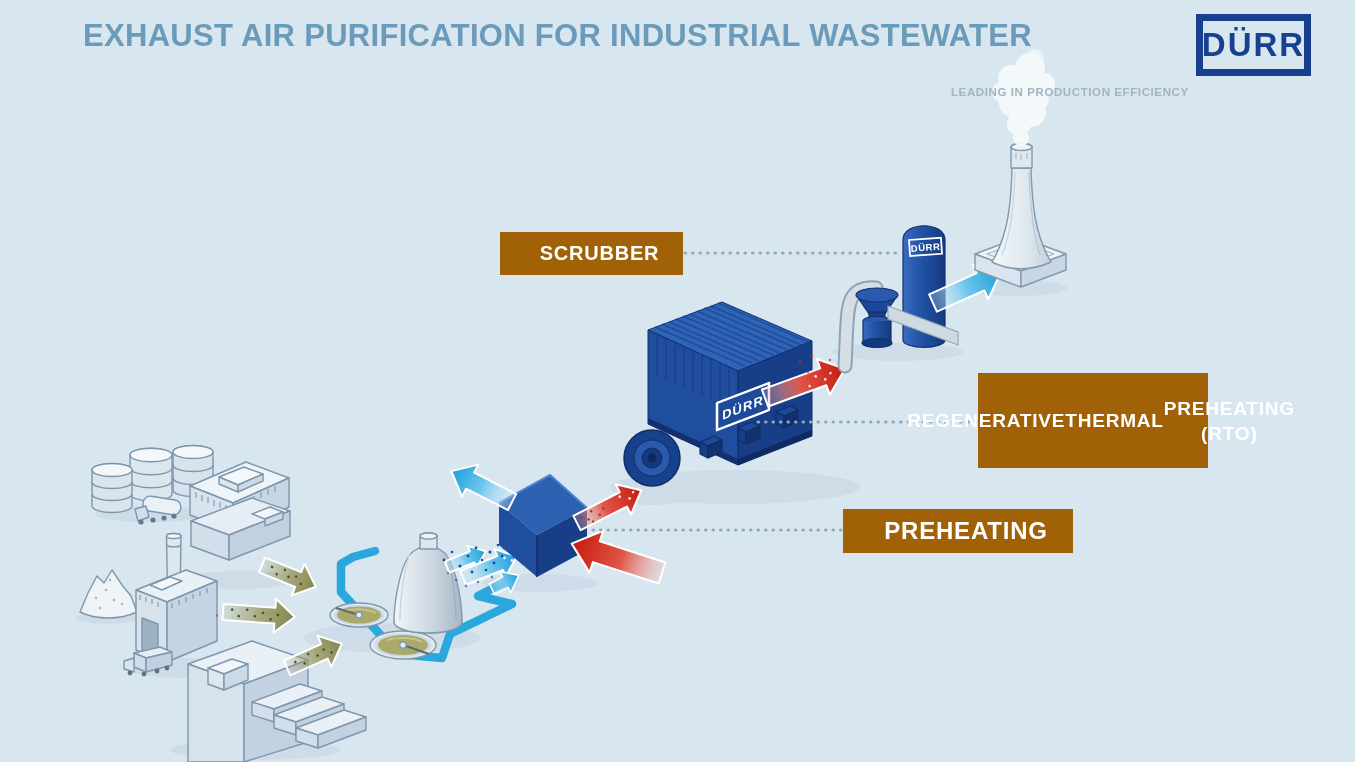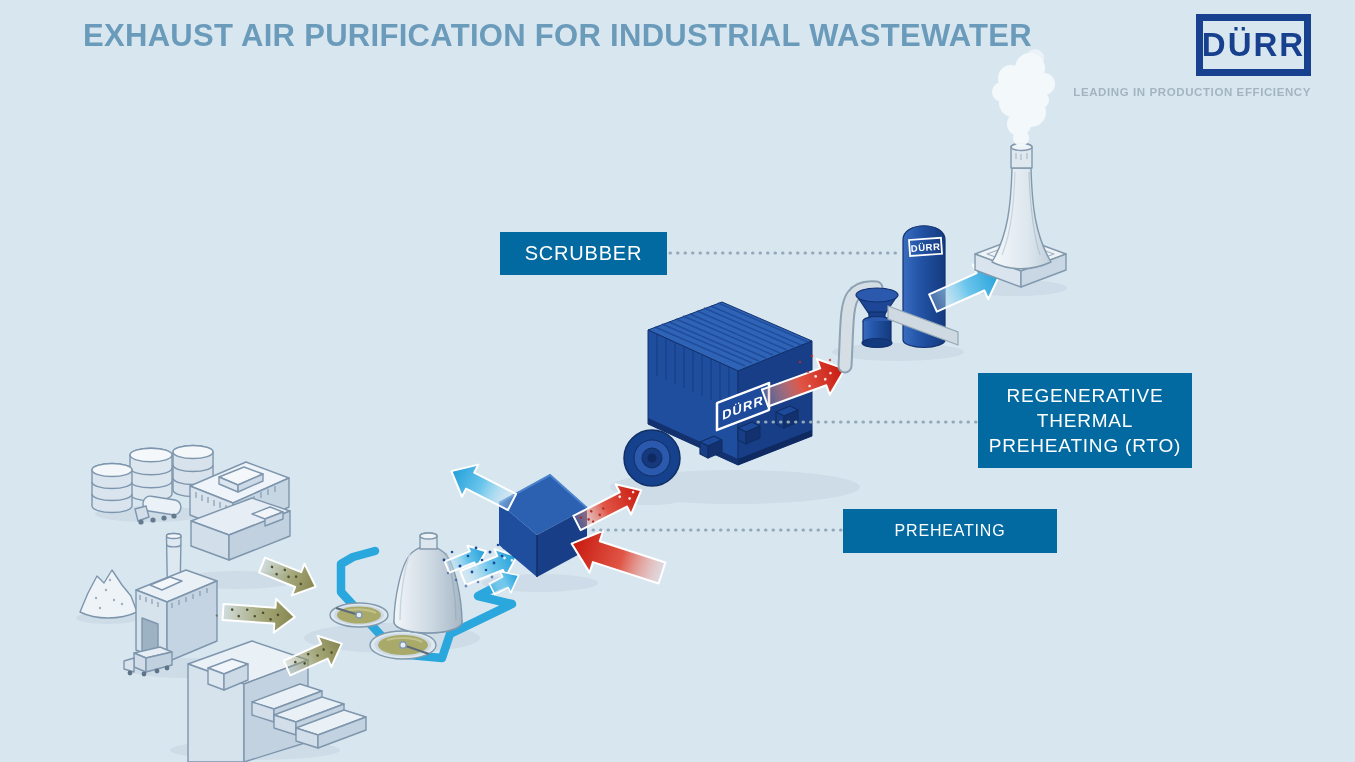--- a/index.html
+++ b/index.html
@@ -17,32 +17,32 @@
   .brand-logo{
     position:absolute; left:1196px; top:14px; width:115px; height:62px;
     border:7px solid #17418f; box-sizing:border-box;
     display:flex; align-items:center; justify-content:center;
   }
   .brand-logo span{
     color:#17418f; font-size:33px; font-weight:bold; letter-spacing:2px;
   }
   .tagline{
     position:absolute; right:44px; top:86px; width:360px;
-    text-align:right; color:#a3b4c1; font-size:11.5px; font-weight:bold;
+    text-align:left; color:#a3b4c1; font-size:11.5px; font-weight:bold;
     letter-spacing:0.6px;
   }
   .label{
-    position:absolute; background:#0369a1; color:#ffffff;
-    font-weight:normal; letter-spacing:0.8px;
-    display:flex; align-items:center; justify-content:center; text-align:center;
+    position:absolute; background:#a16207; color:#ffffff;
+    font-weight:bold; letter-spacing:0.8px;
+    display:flex; align-items:center; justify-content:center; text-align:center;padding-left:16px;
   }
   .label-scrubber{left:500px; top:232px; width:167px; height:43px; font-size:20px;}
   .label-rto{left:978px; top:373px; width:214px; height:95px; font-size:19px;
-    line-height:25px; flex-direction:column;}
-  .label-preheating{left:843px; top:509px; width:214px; height:44px; font-size:16px;}
+    line-height:25px; flex-direction:row;}
+  .label-preheating{left:843px; top:509px; width:214px; height:44px; font-size:24px;}
   .sewage-caption{
     position:absolute; left:408px; top:665px; width:180px; text-align:center;
     color:#64869f; font-size:19.5px; font-weight:bold; letter-spacing:0.5px;
   }
 </style>
 </head>
 <body>
 
 <div class="stage">
 

